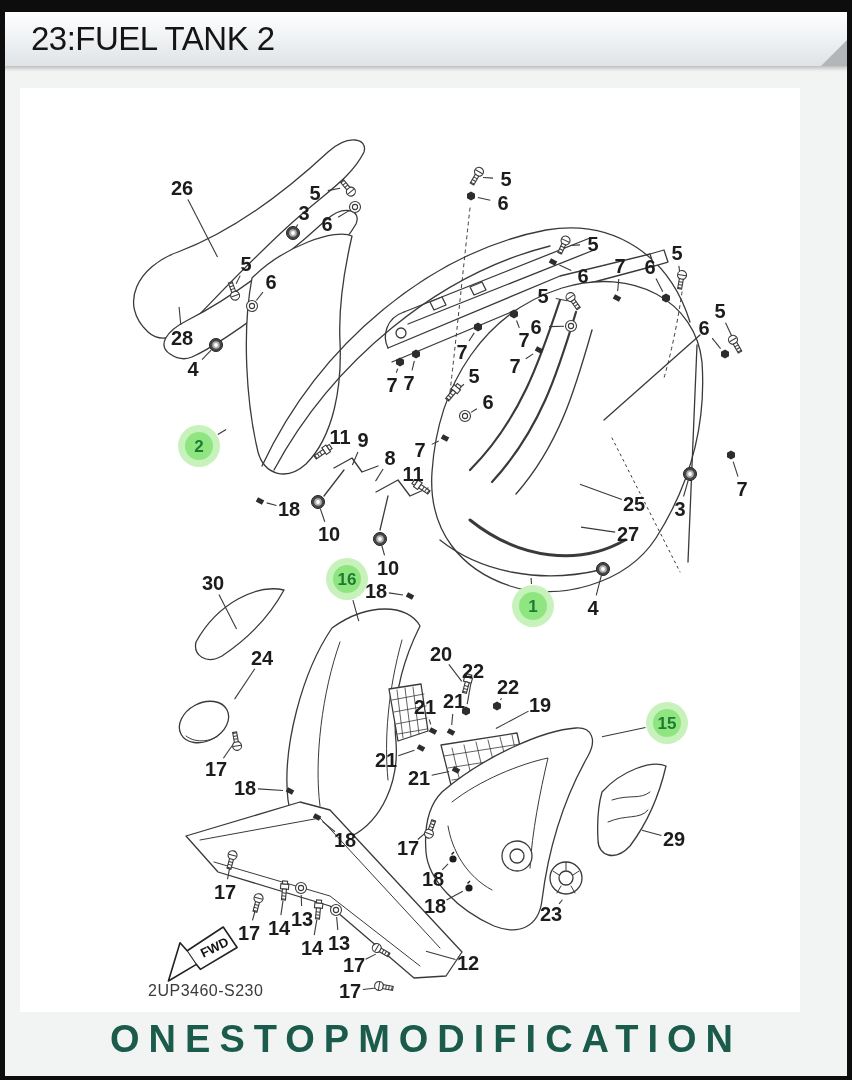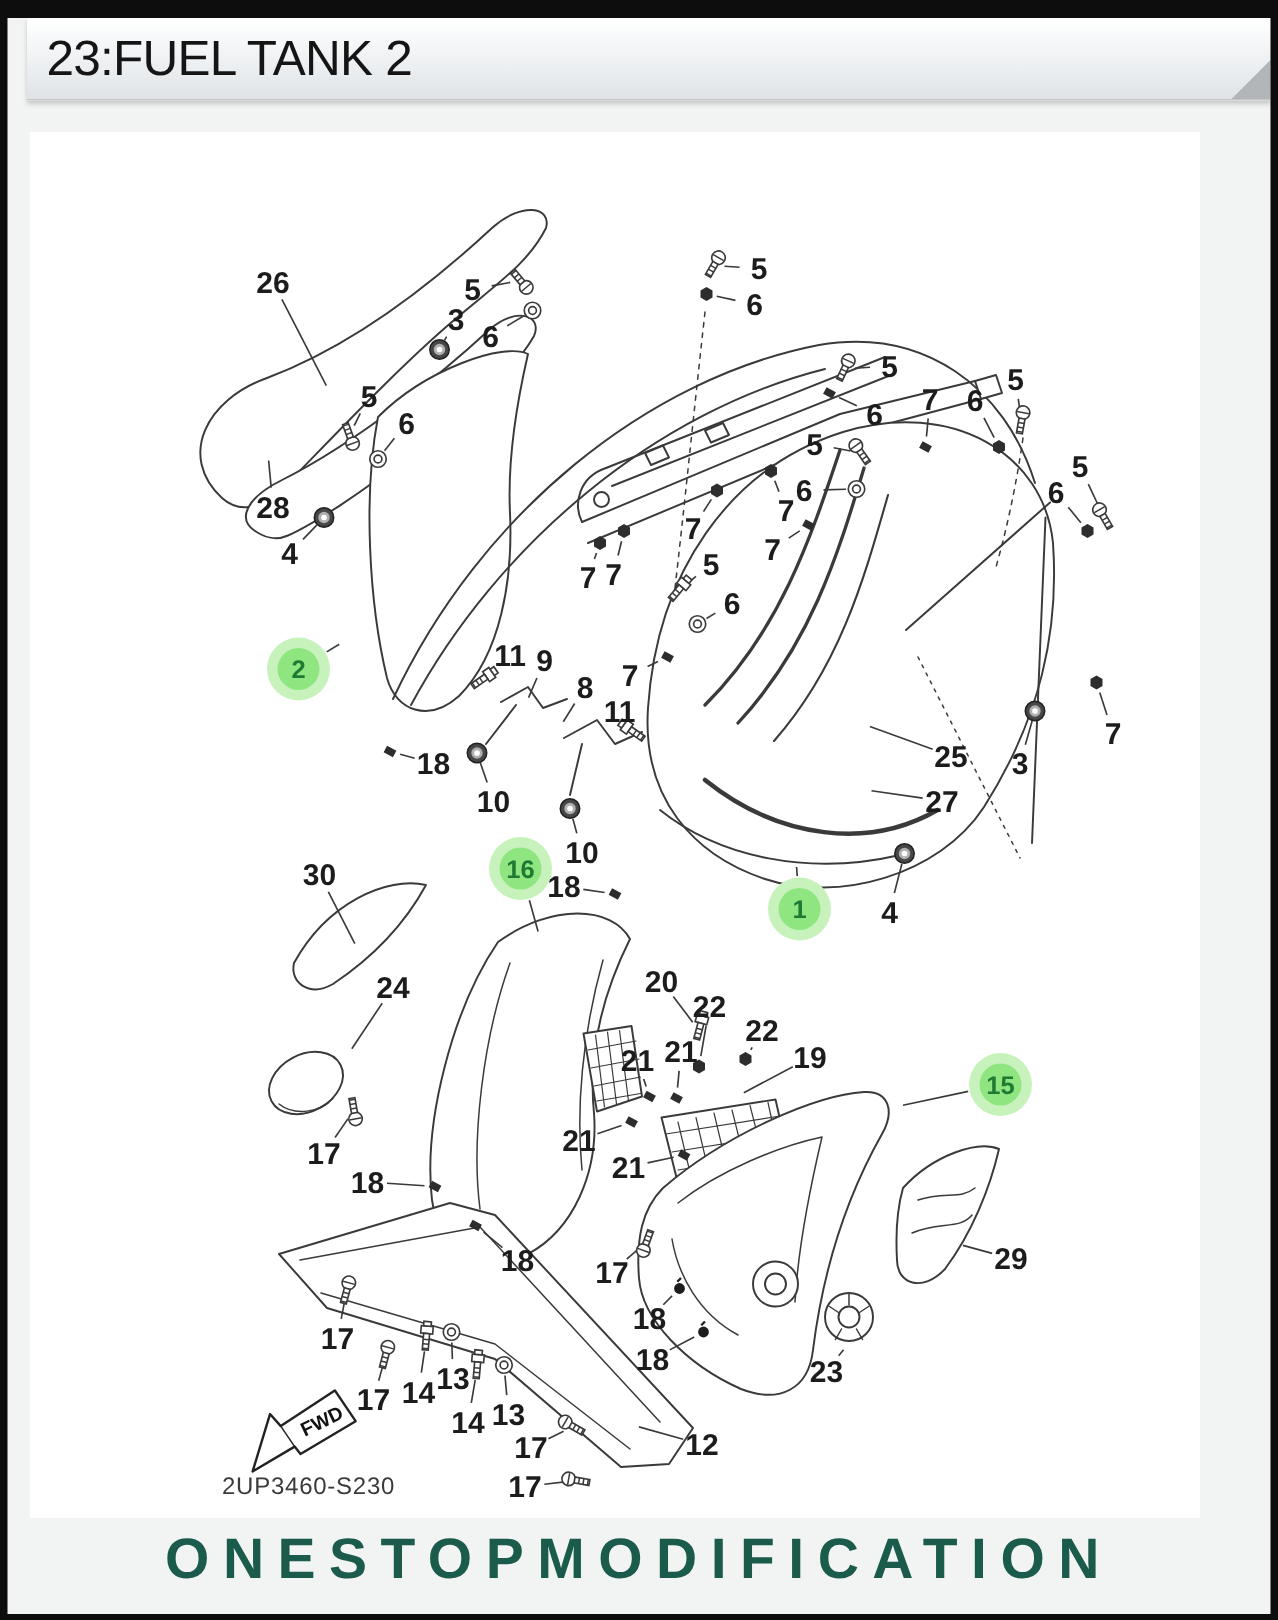--- a/index.html
+++ b/index.html
@@ -3,23 +3,23 @@
 <meta charset="utf-8">
 <style>
   html,body{margin:0;padding:0;background:#555;}
   .screen{position:relative;width:852px;height:1080px;background:#f2f3f3;overflow:hidden;
           font-family:"Liberation Sans",sans-serif;}
   .bezel{position:absolute;background:#0d0d0d;z-index:40;}
   .bezel.top{top:0;left:0;right:0;height:12px;}
   .bezel.left{top:0;bottom:0;left:0;width:5px;}
   .bezel.right{top:0;bottom:0;right:0;width:5px;}
   .bezel.bottom{bottom:0;left:0;right:0;height:4px;}
-  .titlebar{position:absolute;top:12px;left:18px;right:5px;height:54px;z-index:30;
+  .titlebar{position:absolute;top:12px;left:0;right:5px;height:54px;z-index:30;
             background:linear-gradient(#ffffff,#eceff1 60%,#dfe3e5);
-            border-bottom:1px solid #c2c6c8;box-shadow:0 2px 3px rgba(0,0,0,.18);}
+            border-bottom:1px solid #c2c6c8;box-shadow:0 2px 3px rgba(0,0,0,.18);padding-left:18px;}
   .titlebar .title{display:block;line-height:54px;padding-left:13px;font-size:33px;
                    font-weight:500;color:#151515;letter-spacing:-.5px;white-space:nowrap;}
   .fold{position:absolute;right:0;bottom:0;width:0;height:0;
         border-left:26px solid transparent;border-bottom:26px solid #b2b6b9;}
   svg{position:absolute;left:0;top:66px;z-index:10;}
   svg text{font-family:"Liberation Sans","DejaVu Sans",sans-serif;}
   .watermark-text{font-weight:bold;font-size:38px;letter-spacing:9px;}
   .part-code{font-size:16px;letter-spacing:.5px;fill:#3a3a3a;}
   .fwd-text{font-size:13px;font-weight:bold;fill:#111;}
 </style>

